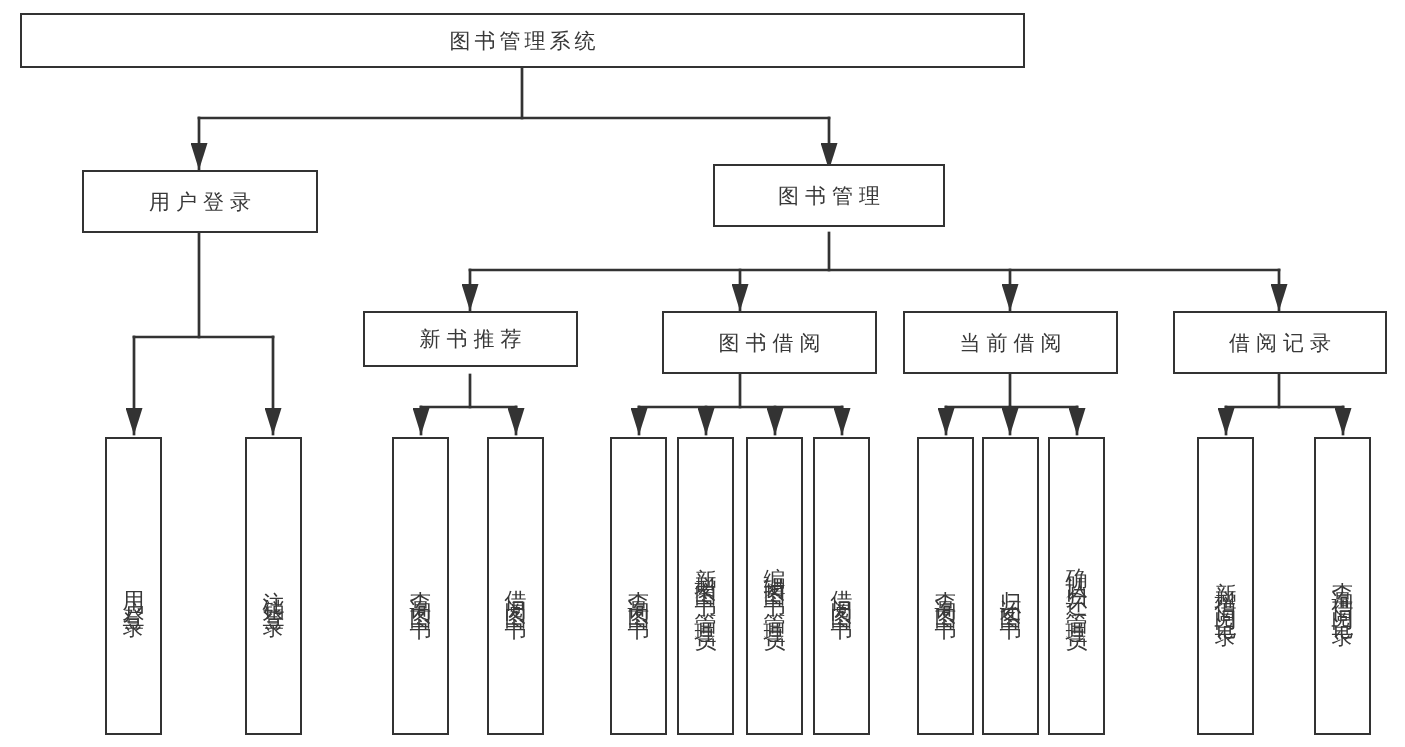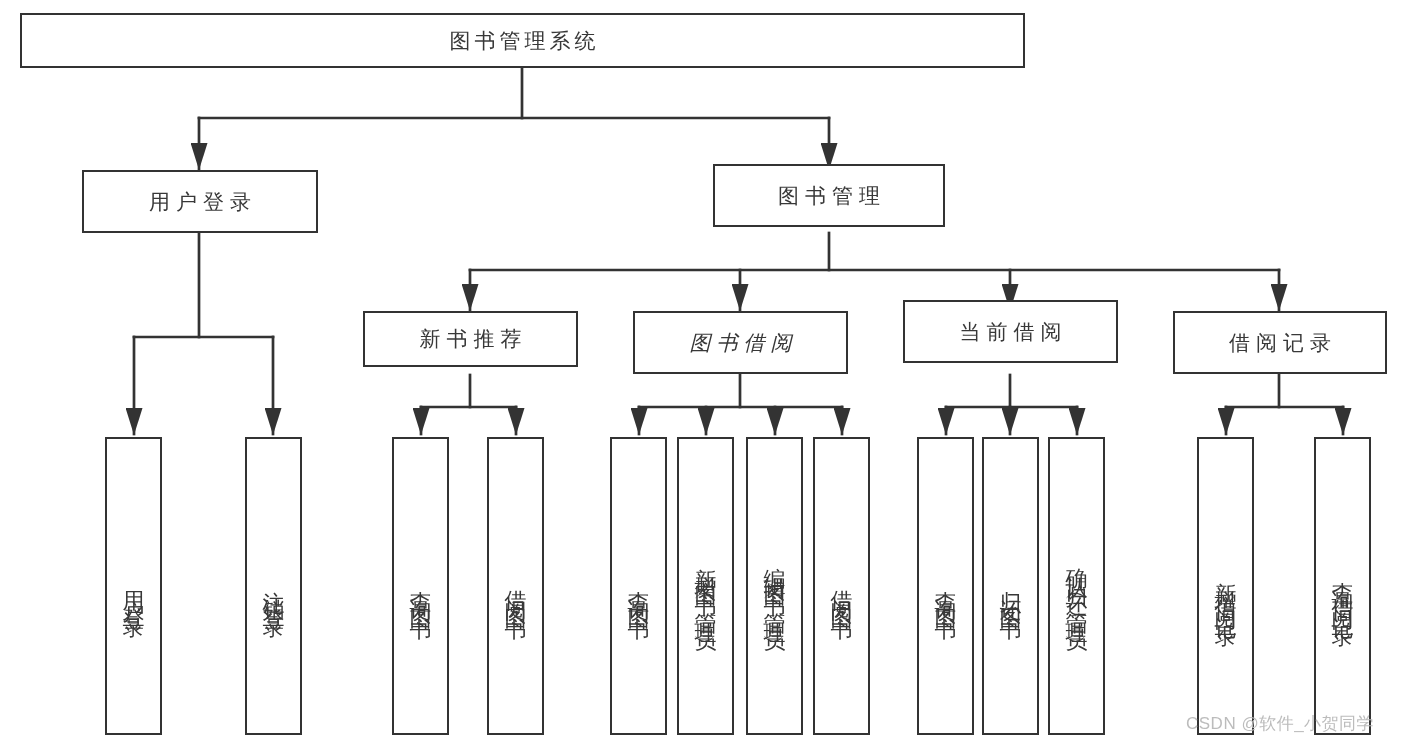--- a/index.html
+++ b/index.html
@@ -119,24 +119,24 @@
   <div class="box" style="left:82px; top:170px; width:236px; height:63px;">
     <span class="hlabel">用户登录</span>
   </div>
   <div class="box" style="left:713px; top:164px; width:232px; height:63px;">
     <span class="hlabel">图书管理</span>
   </div>
 
   <div class="box" style="left:363px; top:311px; width:215px; height:56px;">
     <span class="hlabel">新书推荐</span>
   </div>
-  <div class="box" style="left:633px; top:311px; width:215px; height:63px;font-style:italic;">
+  <div class="box" style="left:662px; top:311px; width:215px; height:63px;">
     <span class="hlabel">图书借阅</span>
   </div>
-  <div class="box" style="left:903px; top:300px; width:215px; height:63px;">
+  <div class="box" style="left:903px; top:311px; width:215px; height:63px;">
     <span class="hlabel">当前借阅</span>
   </div>
   <div class="box" style="left:1173px; top:311px; width:214px; height:63px;">
     <span class="hlabel">借阅记录</span>
   </div>
 
   <div class="box leaf" style="left:105px; top:437px; width:57px; height:298px;">
     <span class="vlabel">用户登录</span>
   </div>
   <div class="box leaf" style="left:245px; top:437px; width:57px; height:298px;">
@@ -173,14 +173,13 @@
     <span class="vlabel">确认归还（管理员）</span>
   </div>
 
   <div class="box leaf" style="left:1197px; top:437px; width:57px; height:298px;">
     <span class="vlabel">新增借阅记录</span>
   </div>
   <div class="box leaf" style="left:1314px; top:437px; width:57px; height:298px;">
     <span class="vlabel">查询借阅记录</span>
   </div>
 
-  <div id="watermark">CSDN @软件_小贺同学</div>
 </div>
 
 </body></html>

